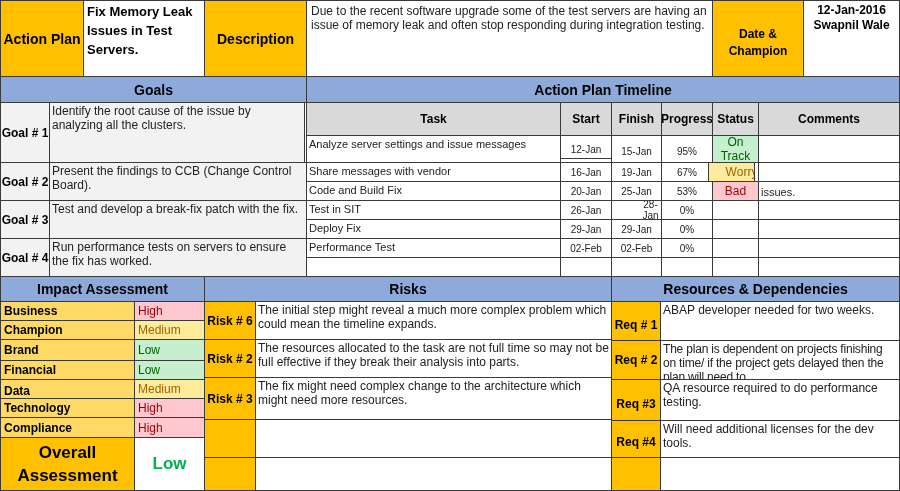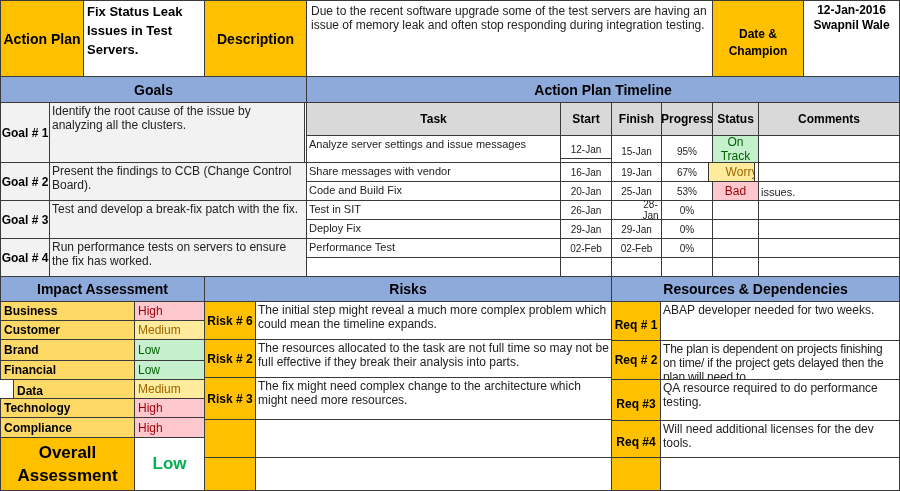--- a/index.html
+++ b/index.html
@@ -24,21 +24,21 @@
   .med { background:#ffeb9c; color:#9c6500; }
   .low { background:#c6efce; color:#006100; }
   .st { font-size:12px; }
 </style>
 </head>
 <body>
 
 <div class="c gold ctr hdr14" style="left:0;top:0;width:84px;height:77px;">
     <span>Action Plan</span>
   </div>
-<div class="c white bold" style="left:83px;top:0;width:122px;height:77px;font-size:13px;line-height:19px;padding:1px 3px;">Fix Status Leak Issues in Test Servers.</div>
+<div class="c white bold" style="left:83px;top:0;width:122px;height:77px;font-size:13px;line-height:19px;padding:1px 3px;">Fix Memory Leak Issues in Test Servers.</div>
 <div class="c gold ctr hdr14" style="left:204px;top:0;width:103px;height:77px;">
     <span>Description</span>
   </div>
 <div class="c white t12" style="left:306px;top:0;width:407px;height:77px;padding:3px 4px;">Due to the recent software upgrade some of the test servers are having an issue of memory leak and often stop responding during integration testing.</div>
 <div class="c gold ctr" style="left:712px;top:0;width:92px;height:77px;font-size:12px;font-weight:bold;line-height:17px;padding-top:8px;">
     <span style="width:60px">Date &amp; Champion</span>
   </div>
 <div class="c white" style="left:803px;top:0;width:97px;height:77px;text-align:center;font-size:12px;font-weight:bold;line-height:15px;padding-top:2px;">
   <div>12-Jan-2016</div>
   <div>Swapnil Wale</div>
@@ -111,27 +111,27 @@
 <div class="c white ctr t10" style="left:661px;top:257px;width:52px;height:20px;"></div>
 <div class="c white ctr st" style="left:712px;top:257px;width:47px;height:20px;"></div>
 <div class="c white t11" style="left:758px;top:257px;width:142px;height:20px;"></div>
 
 <div class="c blue ctr hdr14" style="left:0;top:276px;width:205px;height:26px;">Impact Assessment</div>
 <div class="c blue ctr hdr14" style="left:204px;top:276px;width:408px;height:26px;">Risks</div>
 <div class="c blue ctr hdr14" style="left:611px;top:276px;width:289px;height:26px;">Resources &amp; Dependencies</div>
 
 <div class="c imp-lbl" style="left:0;top:301px;width:135px;height:20px;">Business</div>
 <div class="c imp-val high" style="left:134px;top:301px;width:71px;height:20px;">High</div>
-<div class="c imp-lbl" style="left:0;top:320px;width:135px;height:20px;">Customer</div>
+<div class="c imp-lbl" style="left:0;top:320px;width:135px;height:20px;">Champion</div>
 <div class="c imp-val med" style="left:134px;top:320px;width:71px;height:20px;">Medium</div>
 <div class="c imp-lbl" style="left:0;top:339px;width:135px;height:22px;">Brand</div>
 <div class="c imp-val low" style="left:134px;top:339px;width:71px;height:22px;">Low</div>
 <div class="c imp-lbl" style="left:0;top:360px;width:135px;height:20px;">Financial</div>
 <div class="c imp-val low" style="left:134px;top:360px;width:71px;height:20px;">Low</div>
-<div class="c imp-lbl" style="left:0;top:379px;width:135px;height:24px;margin-left:13px;">Data</div>
+<div class="c imp-lbl" style="left:0;top:379px;width:135px;height:24px;">Data</div>
 <div class="c imp-val med" style="left:134px;top:379px;width:71px;height:20px;">Medium</div>
 <div class="c imp-lbl" style="left:0;top:398px;width:135px;height:20px;">Technology</div>
 <div class="c imp-val high" style="left:134px;top:398px;width:71px;height:20px;">High</div>
 <div class="c imp-lbl" style="left:0;top:417px;width:135px;height:21px;">Compliance</div>
 <div class="c imp-val high" style="left:134px;top:417px;width:71px;height:21px;">High</div>
 <div class="c gold ctr" style="left:0;top:437px;width:135px;height:54px;font-size:17px;font-weight:bold;line-height:23px;padding:0 20px;">Overall Assessment</div>
 <div class="c white ctr" style="left:134px;top:437px;width:71px;height:54px;font-size:17px;font-weight:bold;color:#00b050;">Low</div>
 
 <div class="c gold ctr bold" style="left:204px;top:301px;width:52px;height:39px;font-size:12px;">Risk # 6</div>
 <div class="c white t12" style="left:255px;top:301px;width:357px;height:39px;">The initial step might reveal a much more complex problem which could mean the timeline expands.</div>

